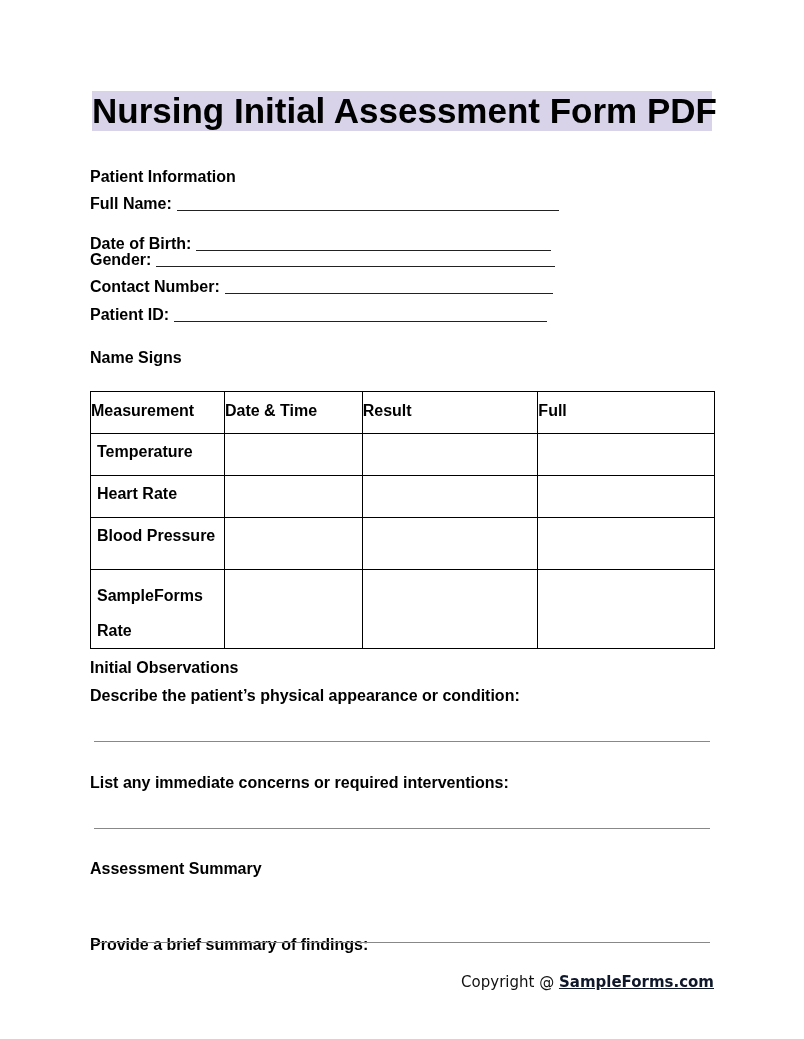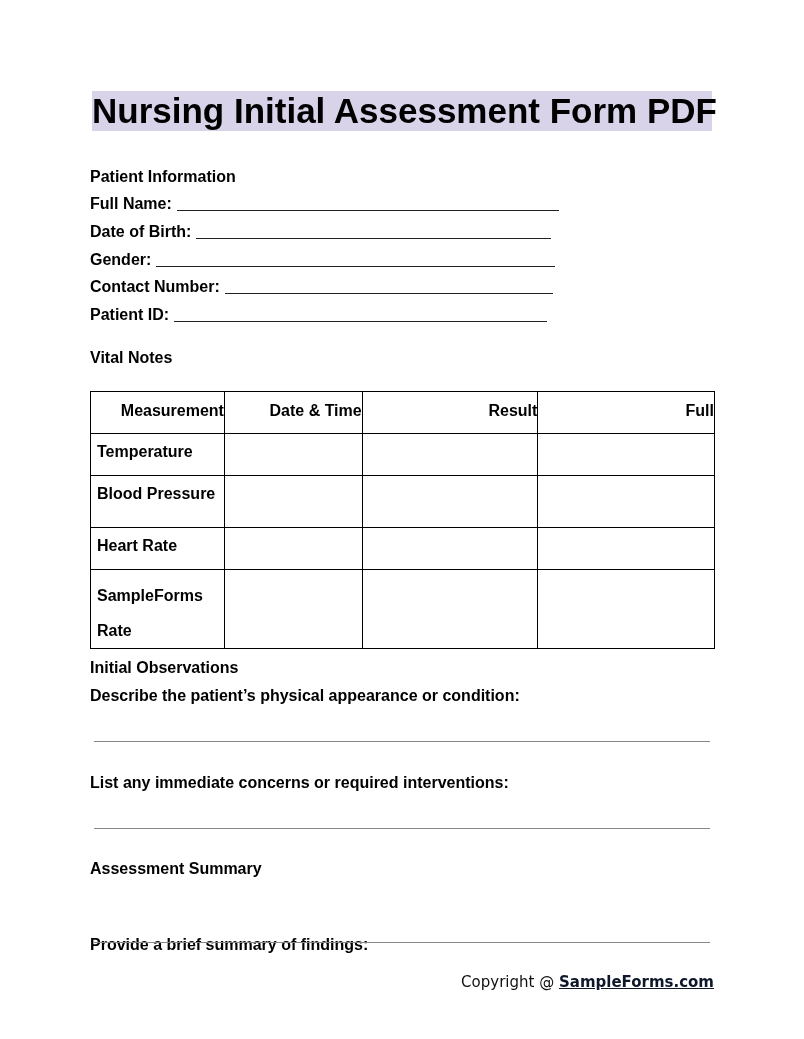--- a/index.html
+++ b/index.html
@@ -4,52 +4,52 @@
 <style>
   html, body { margin: 0; padding: 0; background: #ffffff; }
   body { width: 804px; height: 1039px; position: relative; font-family: "Liberation Sans", sans-serif; color: #000; overflow: hidden; }
   .title-wrap { position: absolute; left: 92px; top: 91px; width: 620px; height: 40px; background: #d9d3ea; }
   .title { position: absolute; left: 92px; top: 89px; width: 620px; text-align: center; font-size: 35px; font-weight: bold; line-height: 44px; white-space: nowrap; }
   .section-h { position: absolute; left: 90px; font-size: 16px; font-weight: bold; line-height: 20px; }
   .field { position: absolute; left: 90px; font-size: 16px; font-weight: bold; line-height: 20px; white-space: nowrap; text-align: center; }
   .field .blank { display: inline-block; border-bottom: 1px solid #222; height: 14px; margin-left: 5px; vertical-align: -2px; }
   table.vitals { position: absolute; left: 90px; top: 391px; width: 625px; border-collapse: collapse; font-size: 16px; }
   table.vitals th, table.vitals td { border: 1px solid #000; padding: 0; vertical-align: top; }
-  table.vitals th { font-weight: bold; text-align: right; height: 42px; line-height: 20px; padding-top: 9px; box-sizing: border-box; }
+  table.vitals th { font-weight: bold; text-align: left; height: 42px; line-height: 20px; padding-top: 9px; box-sizing: border-box; }
   table.vitals td.lbl { font-weight: bold; padding: 8px 6px 0 6px; line-height: 35px; }
   table.vitals td.lbl span { display: block; line-height: 20px; }
   .rule { position: absolute; left: 94px; width: 616px; border-top: 1.5px solid #888; }
   .copyright { position: absolute; right: 90px; top: 972px; font-size: 15px; line-height: 20px; font-family: "DejaVu Sans", sans-serif; color: #111; }
   .copyright a { color: #0f172a; font-weight: bold; text-decoration: underline; }
 </style>
 </head>
 <body>
 
 <div class="title-wrap"></div>
 <div class="title">Nursing Initial Assessment Form PDF</div>
 
 <div class="section-h" style="top:167px;">Patient Information</div>
 
 <div class="field" style="top:194px;">
   <span>Full Name:</span><span class="blank" style="width:382px;"></span>
 </div>
-<div class="field" style="top:222px;">
+<div class="field" style="top:234px;">
   <span>Date of Birth:</span><span class="blank" style="width:355px;"></span>
 </div>
 <div class="field" style="top:250px;">
   <span>Gender:</span><span class="blank" style="width:399px;"></span>
 </div>
 <div class="field" style="top:277px;">
   <span>Contact Number:</span><span class="blank" style="width:328px;"></span>
 </div>
 <div class="field" style="top:305px;">
   <span>Patient ID:</span><span class="blank" style="width:373px;"></span>
 </div>
 
-<div class="section-h" style="top:348px;">Vital Notes</div>
+<div class="section-h" style="top:348px;">Name Signs</div>
 
 <table class="vitals">
   <colgroup>
     <col style="width:134px">
       <col style="width:138px">
       <col style="width:176px">
       <col style="width:177px">
   </colgroup>
   <tbody>
       <tr>
@@ -59,31 +59,31 @@
     <th>Full</th>
   </tr>
   <tr style="height:42px;padding-left:32px;">
     <td class="lbl">
           <span>Temperature</span>
         </td>
     <td></td>
     <td></td>
     <td></td>
   </tr>
-  <tr style="height:52px;">
+  <tr style="height:42px;">
     <td class="lbl">
-          <span>Blood Pressure</span>
+          <span>Heart Rate</span>
         </td>
     <td></td>
     <td></td>
     <td></td>
   </tr>
-  <tr style="height:42px;">
+  <tr style="height:52px;">
     <td class="lbl">
-          <span>Heart Rate</span>
+          <span>Blood Pressure</span>
         </td>
     <td></td>
     <td></td>
     <td></td>
   </tr>
   <tr style="height:70px;">
     <td class="lbl" style="padding-top:8px;">
       <span style="line-height:35px;">SampleForms</span>
       <span style="line-height:35px;">Rate</span>
     </td>

